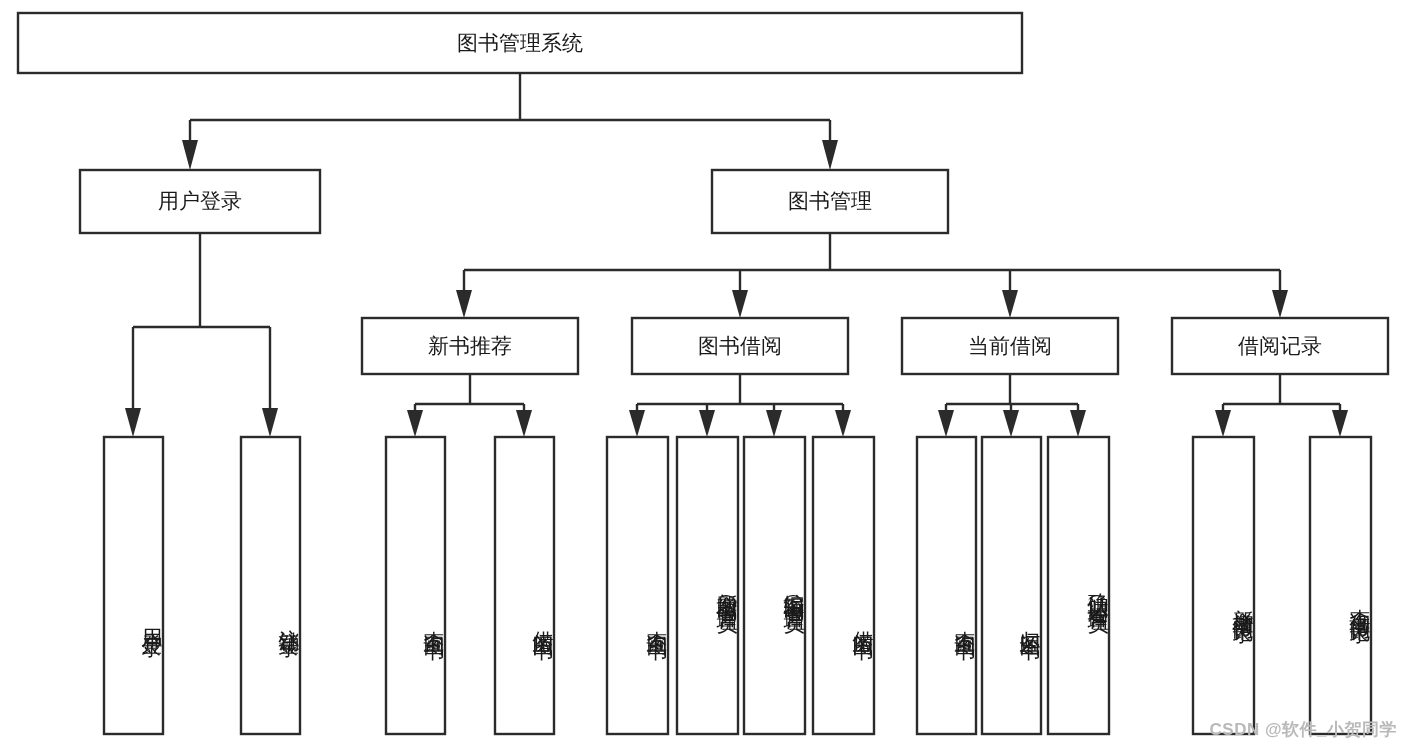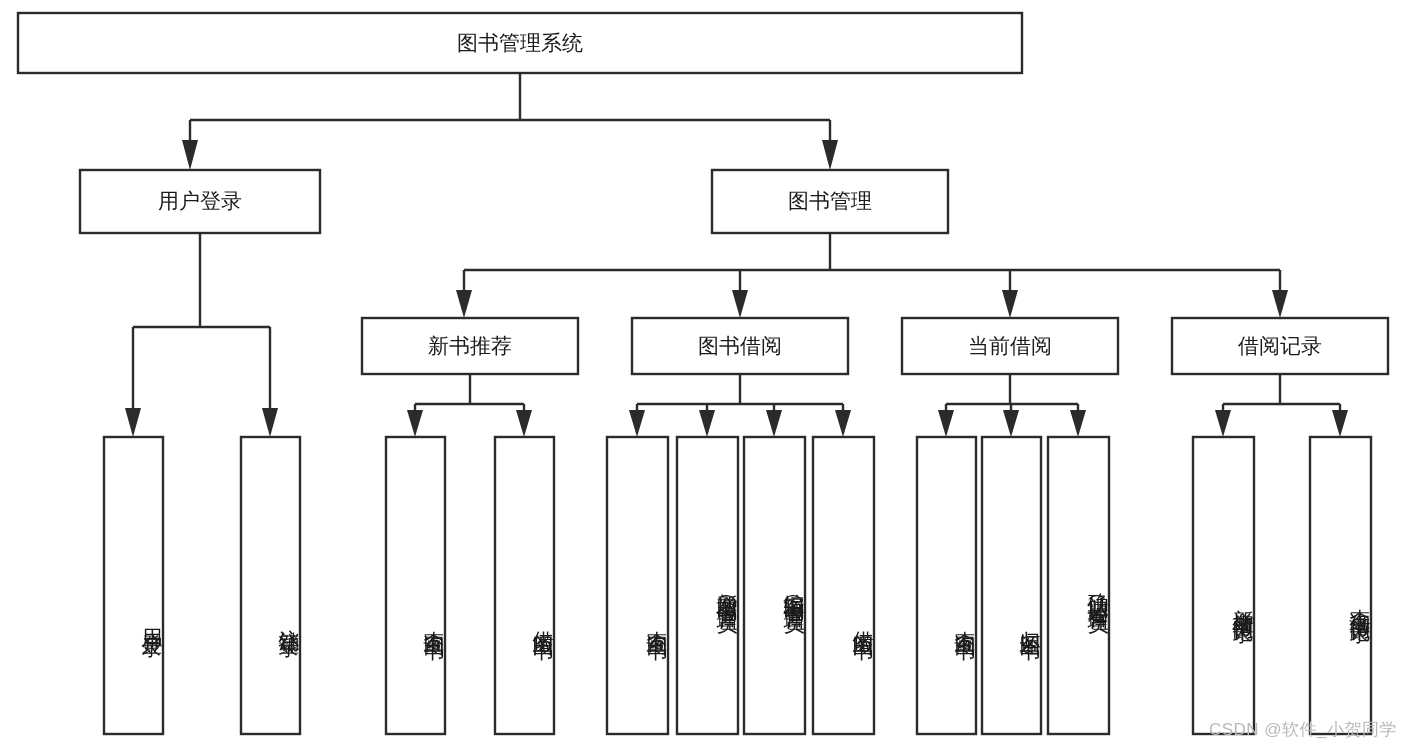--- a/index.html
+++ b/index.html
@@ -66,20 +66,21 @@
   }
   .watermark {
     position: absolute;
     right: 8px;
     bottom: 6px;
     font-family: "Liberation Sans", "DejaVu Sans", sans-serif;
     font-size: 17px;
     color: #b9b9b9;
     letter-spacing: 0.5px;
     white-space: nowrap;
+    font-weight: bold;
   }
 </style>
 </head>
 <body>
 
 <div id="diagram-root">
 
   <svg class="flow" viewBox="0 0 1405 747" xmlns="http://www.w3.org/2000/svg">
 
     <g>

